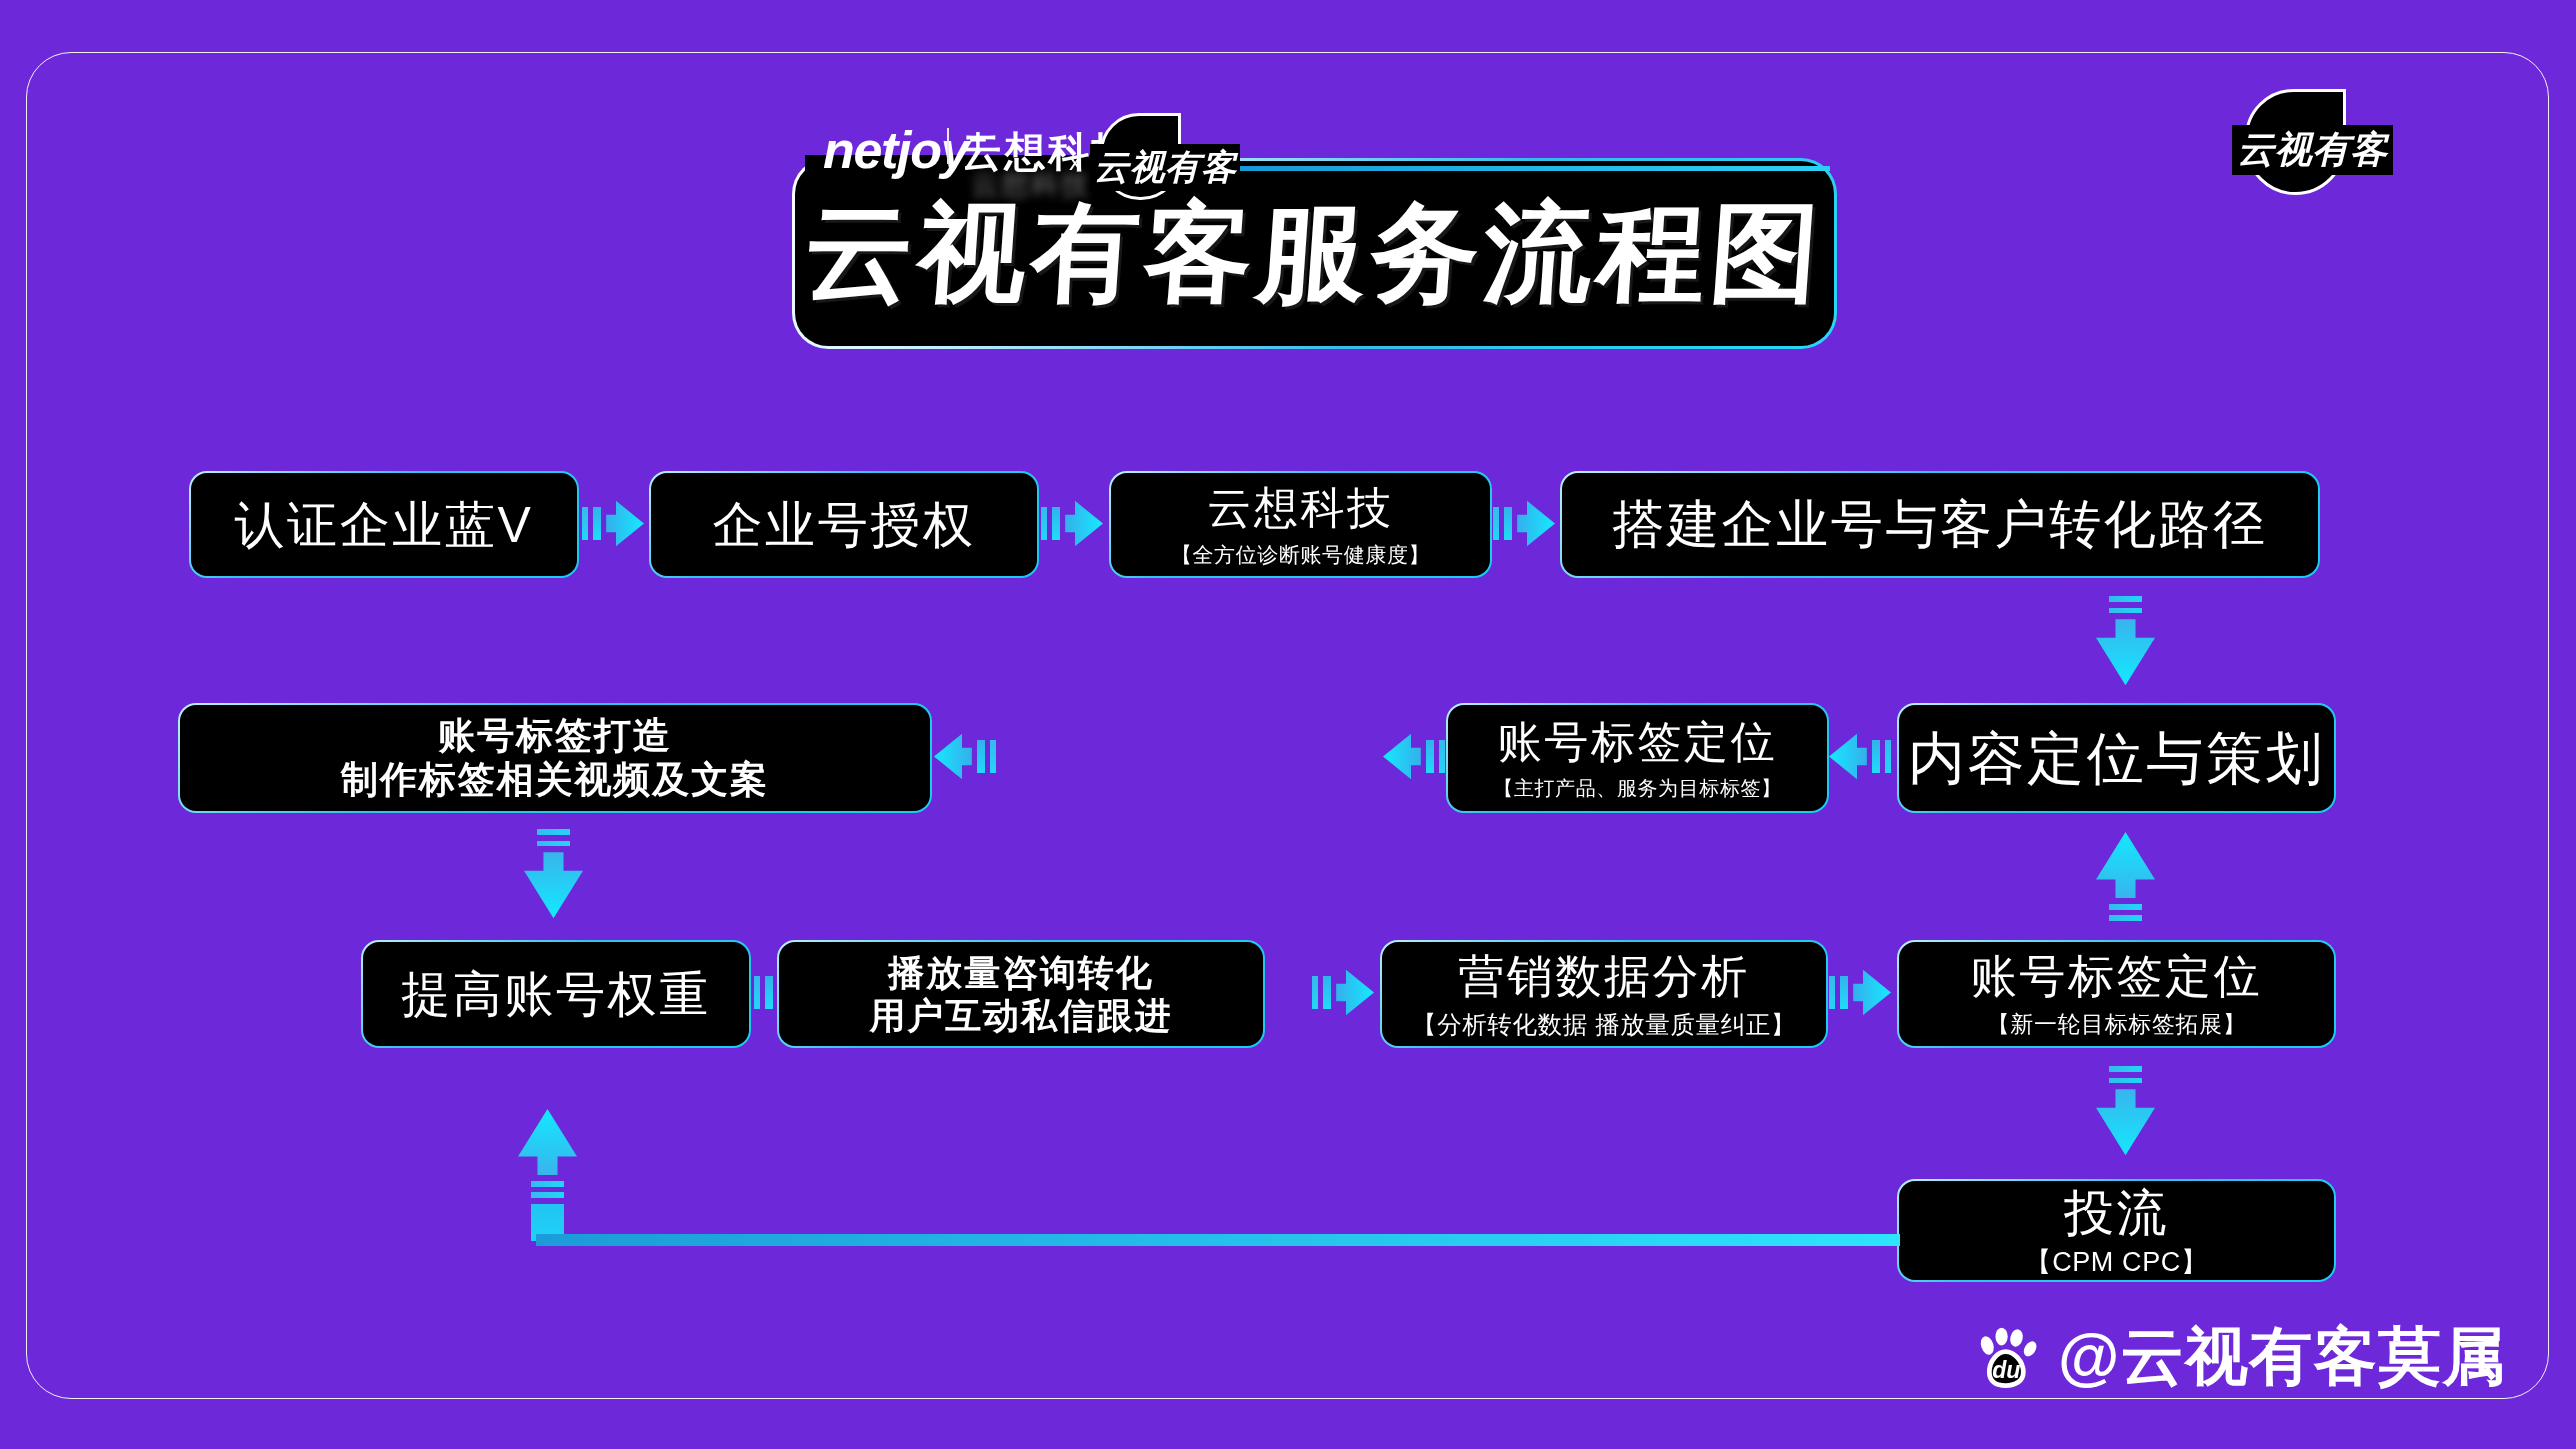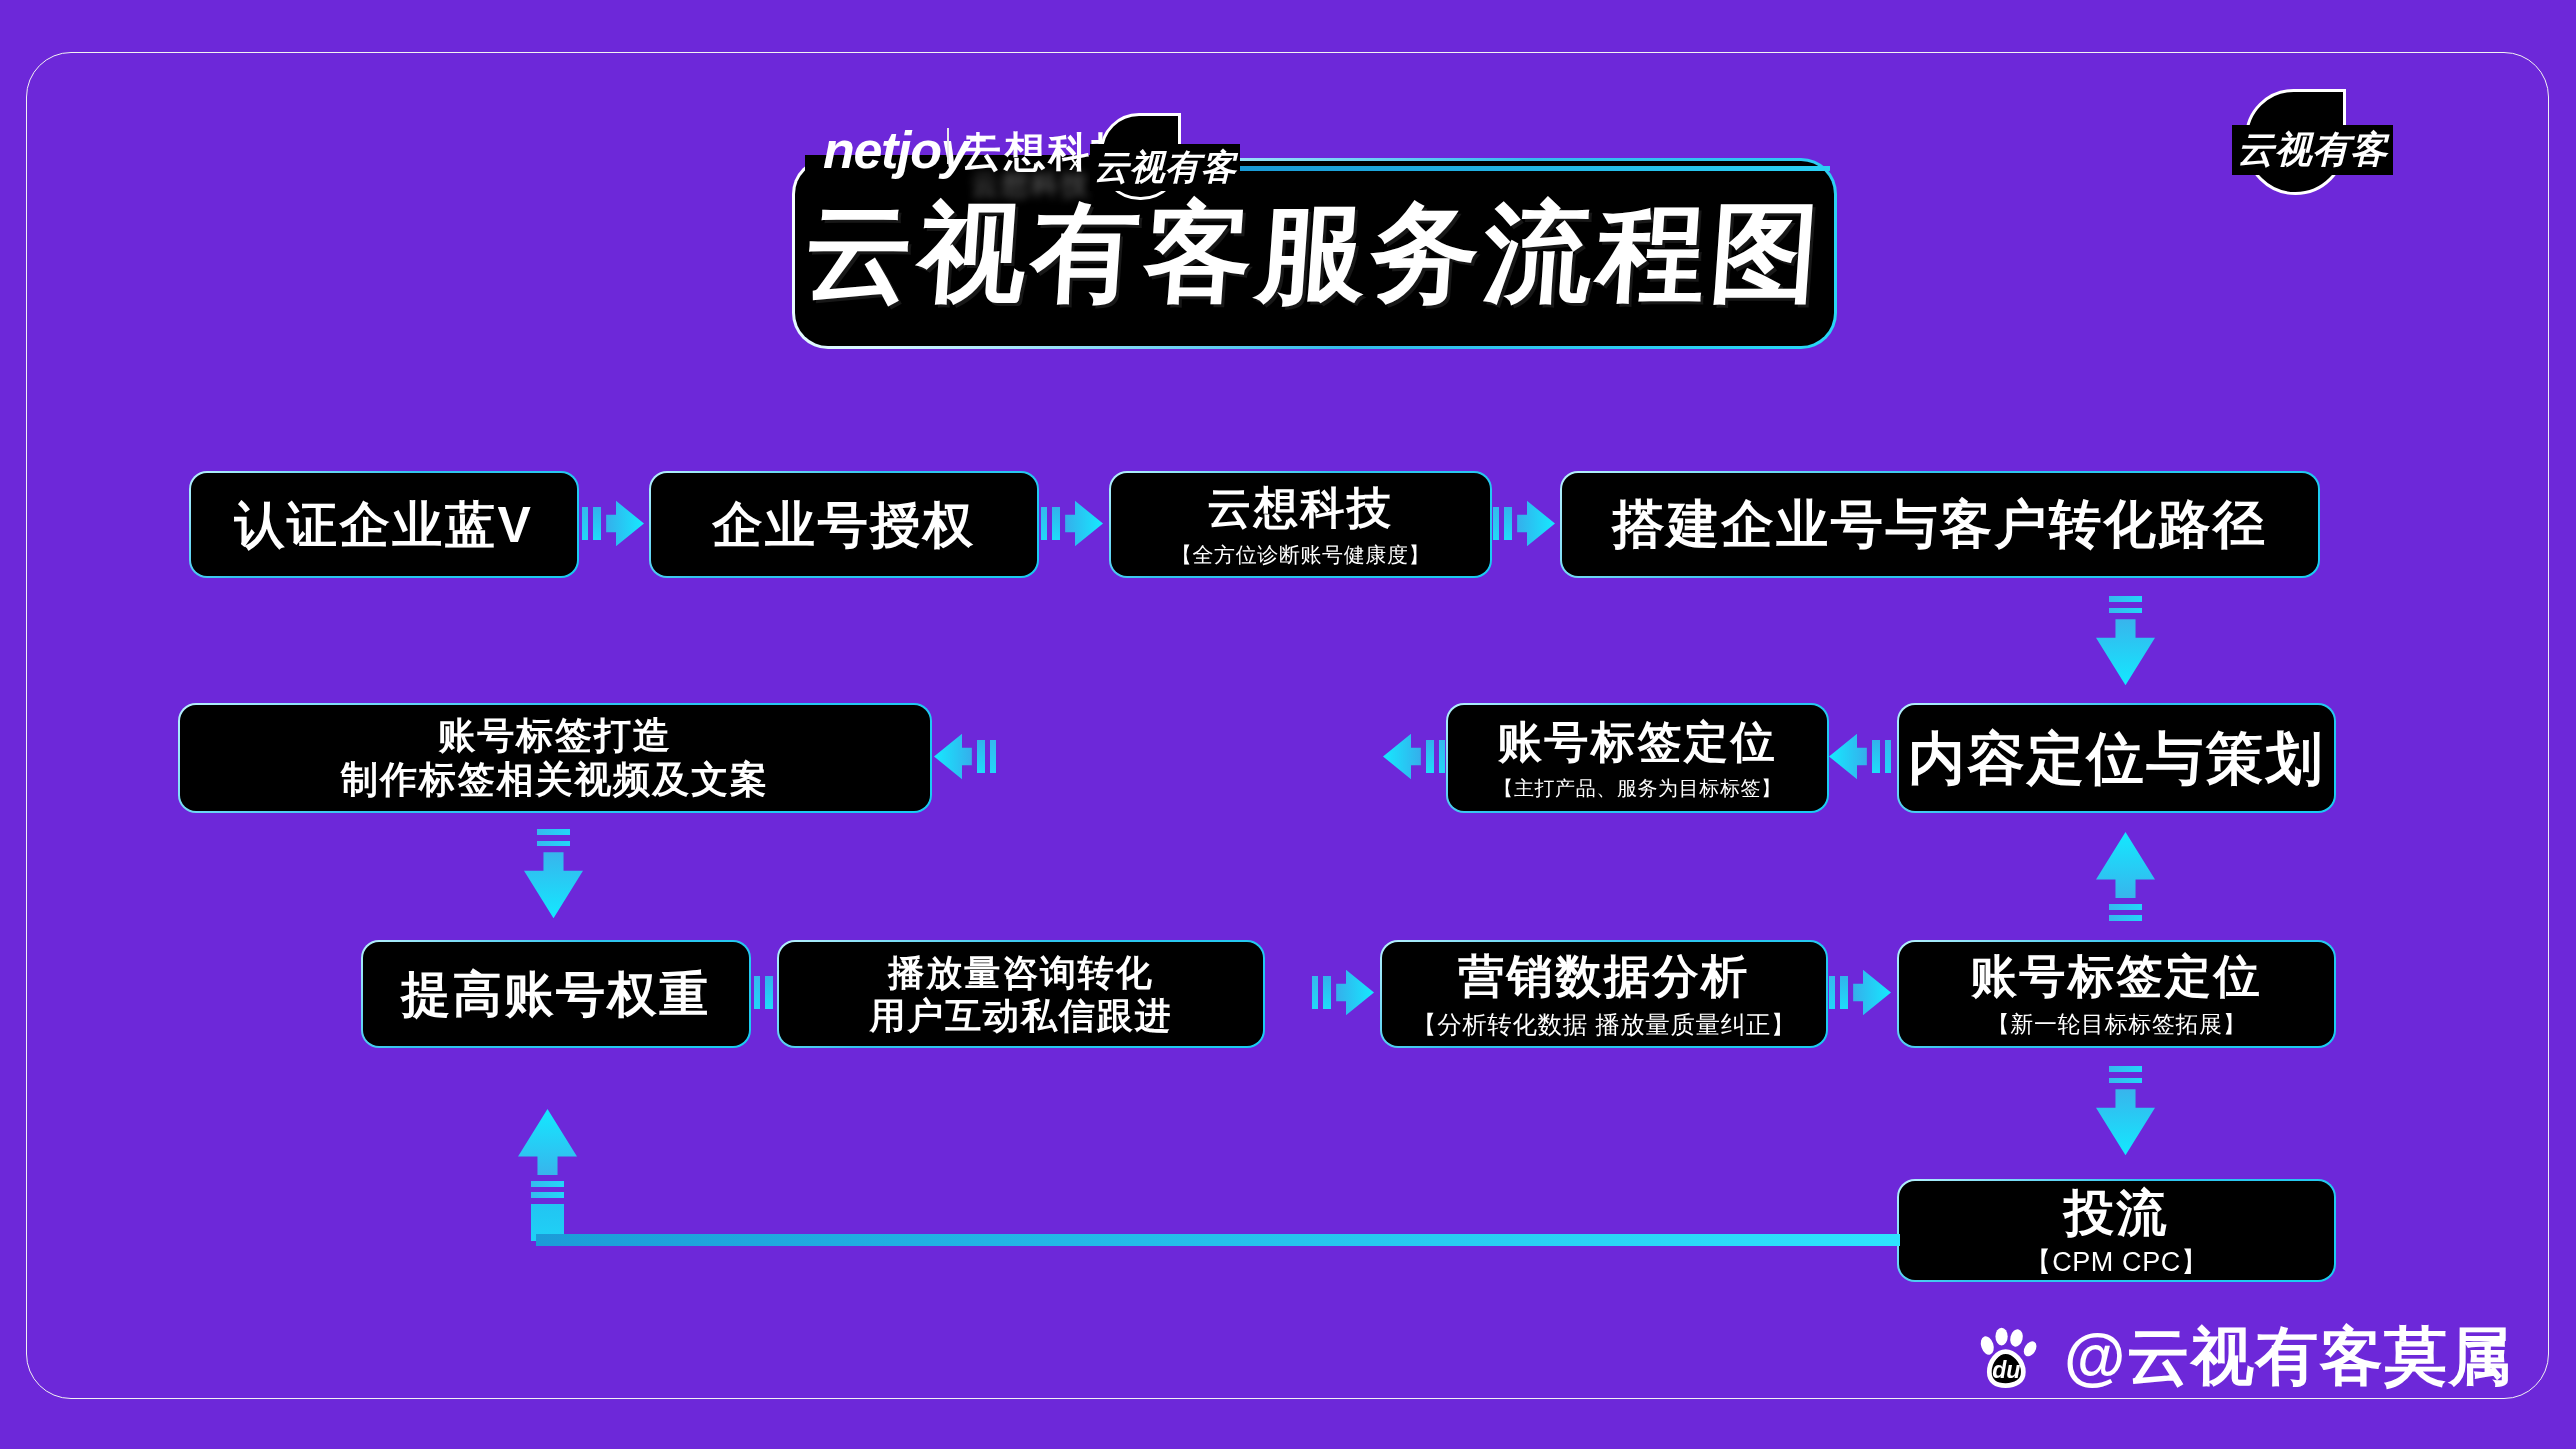--- a/index.html
+++ b/index.html
@@ -42,21 +42,21 @@
               border:3.9px solid #fff;border-radius:50px 0 52px 52px;background:#000;z-index:3;}
   .cornerlogo-text{position:absolute;left:2232px;top:125px;font-size:37px;font-weight:900;
                    font-style:italic;background:#000;padding:0 5.2px;letter-spacing:0.6px;z-index:4;}
 
   
   .fbox{position:absolute;border-radius:18px;border:2.6px solid transparent;
         background:linear-gradient(#000,#000) padding-box,
                    linear-gradient(150deg,#b9f1fc 0%,#31c4ee 40%,#18cdf2 100%) border-box;
         display:flex;flex-direction:column;align-items:center;justify-content:center;
         text-align:center;line-height:1.2;}
-  .fbox .main{font-weight:700;letter-spacing:2.6px;white-space:nowrap;}
+  .fbox .main{font-weight:400;letter-spacing:2.6px;white-space:nowrap;}
   .fbox .sub{font-weight:500;letter-spacing:0.6px;margin-top:6.4px;white-space:nowrap;}
   .fbox .l1,.fbox .l2{font-weight:900;letter-spacing:1.9px;white-space:nowrap;}
 
   
   .b11{left:189px; top:471px;width:386px; height:103px;}  .b11 .main{font-size:50px;}
   .b12{left:649px;top:471px;width:386px; height:103px;}  .b12 .main{font-size:50px;}
   .b13{left:1109px;top:471px;width:379px; height:103px;}  .b13 .main{font-size:44px;} .b13 .sub{font-size:21px;}
   .b14{left:1560px;top:471px;width:756px;height:103px;}  .b14 .main{font-size:52px;}
   
   .b21{left:178px; top:703px;width:750px;height:106px;} .b21 .l1,.b21 .l2{font-size:37px;}
@@ -92,21 +92,21 @@
   .varrow .vstem{width:33px;height:37px;background:linear-gradient(180deg,#22c4f2,#1fd2f6);}
   .v1{left:2096px;top:596px;}  .v2{left:2096px;top:832px;}
   .v3{left:524px; top:829px;} .v4{left:2096px;top:1066px;}
   .v5{left:518px; top:1109px;}
 
   
   .return-line{position:absolute;left:536px;top:1234px;width:1364px;height:11.6px;
                background:linear-gradient(90deg,#1c9bd8,#2ee4fe);}
 
   
-  .watermark{position:absolute;left:1973px;top:1314px;display:flex;align-items:center;gap:23px;z-index:8;}
+  .watermark{position:absolute;left:1973px;top:1314px;display:flex;align-items:center;gap:17px;z-index:8;}
   .paw{width:68px;height:68px;}
   .wm-text{font-size:63px;font-weight:900;letter-spacing:1.3px;white-space:nowrap;}
 </style>
 </head>
 <body>
 
 <div id="canvas">
 
   <div class="frame"></div>
 

